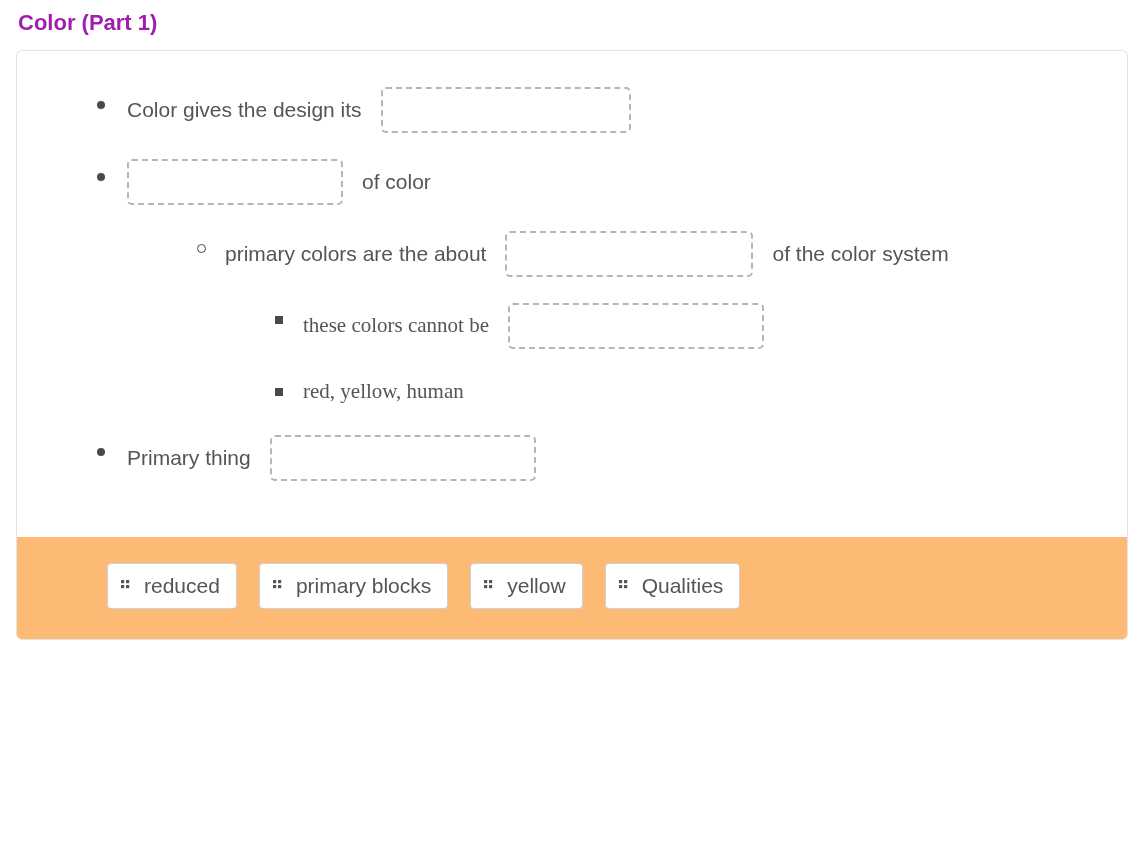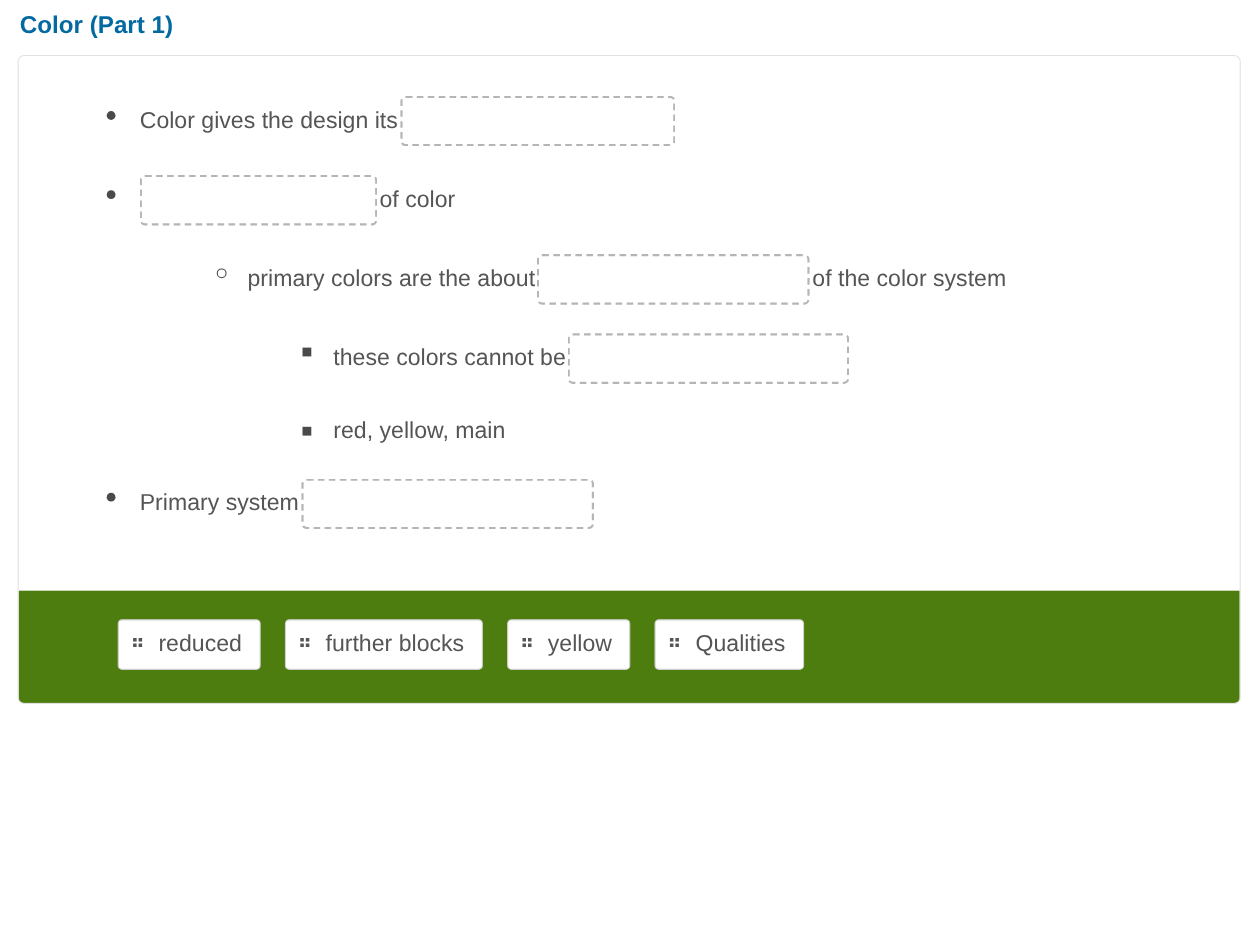--- a/index.html
+++ b/index.html
@@ -10,21 +10,21 @@
     color: #4a4a4a;
     -webkit-font-smoothing: antialiased;
   }
   .page {
     width: 1144px;
     padding: 10px 16px 20px 16px;
   }
   .title {
     font-size: 22px;
     font-weight: 700;
-    color: #0369a1;
+    color: #a21caf;
     margin: 0 0 14px 2px;
   }
   .card {
     border: 1px solid #e2e2e2;
     border-radius: 6px;
     background: #fff;
     overflow: hidden;
   }
   .body-area {
     padding: 36px 50px 30px 50px;
@@ -73,52 +73,53 @@
   }
   ul.lvl3 {
     list-style: none;
     margin: 26px 0 0 0;
     padding: 0 0 0 50px;
   }
   ul.lvl3 > li {
     position: relative;
     padding-left: 28px;
     margin-bottom: 26px;
+    font-family: Liberation Serif, serif;
   }
   ul.lvl3 > li::before {
     content: "";
     position: absolute;
     left: 0;
     top: 0.62em;
     width: 8px; height: 8px;
     background: #4a4a4a;
   }
   .line {
     display: flex;
     flex-wrap: wrap;
     align-items: center;
-    gap: 2px;
+    gap: 19px;
   }
   .blank {
     display: inline-block;
     border: 2px dashed #b5b5b5;
     border-radius: 5px;
     height: 46px;
     min-width: 240px;
     vertical-align: middle;
     background: #fff;
   }
   .blank.w1 { min-width: 250px; }
   .blank.w2 { min-width: 216px; }
   .blank.w3 { min-width: 248px; }
   .blank.w4 { min-width: 256px; }
   .blank.w5 { min-width: 266px; }
 
   .answers-bar {
-    background: #4d7c0f;
+    background: #fdba74;
     padding: 26px 50px 30px 90px;
     display: flex;
     flex-wrap: wrap;
     gap: 22px;
   }
   .answer-chip {
     background: #fff;
     border: 1px solid #cfcfcf;
     border-radius: 4px;
     padding: 10px 16px 10px 12px;
@@ -169,30 +170,30 @@
               </div>
 
               <ul class="lvl3">
                 <li>
                   <div class="line">
                     <span>these colors cannot be</span>
                     <span class="blank w4"></span>
                   </div>
                 </li>
                 <li>
-                  <span>red, yellow, main</span>
+                  <span>red, yellow, human</span>
                 </li>
               </ul>
             </li>
           </ul>
         </li>
 
         <li>
           <div class="line">
-            <span>Primary system</span>
+            <span>Primary thing</span>
             <span class="blank w5"></span>
           </div>
         </li>
       </ul>
     </div>
 
     <div class="answers-bar">
       <div class="answer-chip">
         <span class="grip">
           <svg width="14" height="14" viewBox="0 0 14 14">
@@ -210,21 +211,21 @@
         <span class="grip">
           <svg width="14" height="14" viewBox="0 0 14 14">
               <g fill="#555">
                 <rect x="1" y="1" width="3.2" height="3.2"></rect>
                 <rect x="6" y="1" width="3.2" height="3.2"></rect>
                 <rect x="1" y="6" width="3.2" height="3.2"></rect>
                 <rect x="6" y="6" width="3.2" height="3.2"></rect>
               </g>
             </svg>
         </span>
-        <span>further blocks</span>
+        <span>primary blocks</span>
       </div>
       <div class="answer-chip">
         <span class="grip">
           <svg width="14" height="14" viewBox="0 0 14 14">
               <g fill="#555">
                 <rect x="1" y="1" width="3.2" height="3.2"></rect>
                 <rect x="6" y="1" width="3.2" height="3.2"></rect>
                 <rect x="1" y="6" width="3.2" height="3.2"></rect>
                 <rect x="6" y="6" width="3.2" height="3.2"></rect>
               </g>

